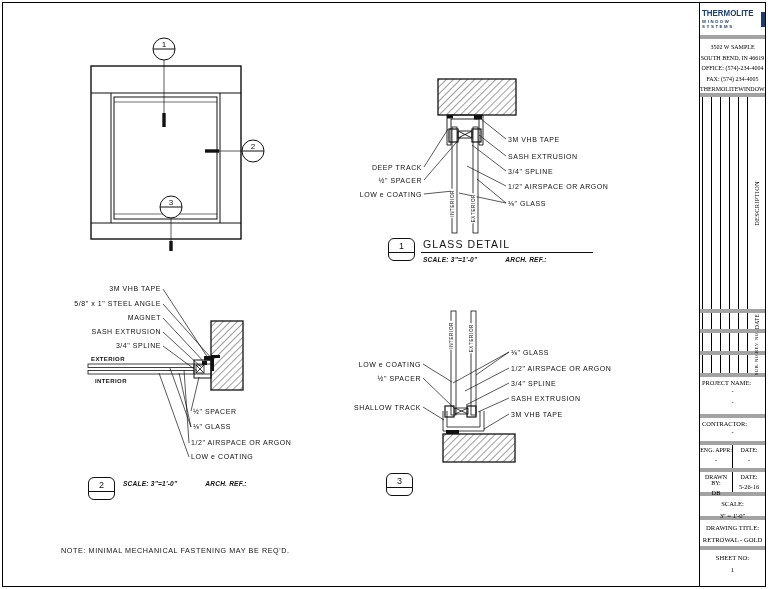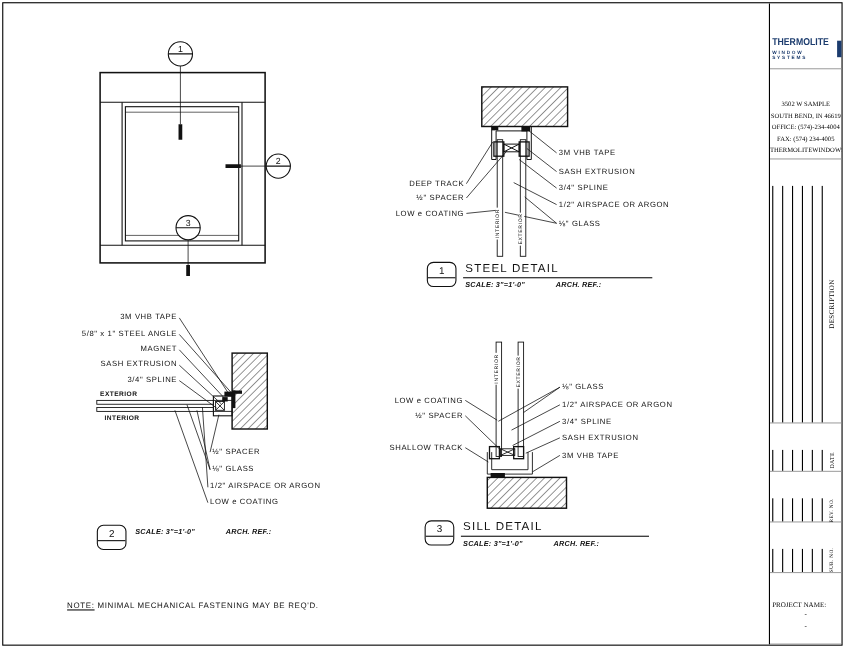--- a/index.html
+++ b/index.html
@@ -16,25 +16,25 @@
   
   .dtitle { position:absolute; display:flex; gap:6px; color:#111; }
   .numbox { width:27px; height:23px; border:1.3px solid #111; border-radius:6px; display:flex; flex-direction:column; flex:none; }
   .numbox .n { flex:1; display:flex; align-items:center; justify-content:center; font-size:9px; border-bottom:1.1px solid #111; }
   .numbox .e { height:7px; }
   .tcol { flex:1; }
   .tname { font-size:10.5px; letter-spacing:1.1px; border-bottom:1.3px solid #111; padding:0 0 2px 2px; white-space:nowrap; }
   .tmeta { display:flex; gap:28px; font-size:6.6px; font-weight:bold; font-style:italic; letter-spacing:.2px; padding:3px 0 0 2px; white-space:nowrap; }
 
   .note { position:absolute; left:58px; top:543px; font-size:7.2px; letter-spacing:.6px; color:#111; }
-  .note .nl { text-decoration:underline; }
+  .note .nl { }
 
   
   .titleblock { position:absolute; right:0; top:0; width:66px; height:100%; border-left:1.4px solid #000; display:flex; flex-direction:column; font-family:"Liberation Serif",serif; color:#000; }
-  .tb-sec { border-bottom:1px solid #a3a3a3; flex:none;margin-top:24px; }
+  .tb-sec { border-bottom:4px solid #a3a3a3; flex:none; }
   .logo { height:36px; display:flex; align-items:center; justify-content:space-between; padding:2px 3px 2px 2px; }
   .brand { font-weight:bold; font-size:9px; color:#1c3c6e; font-family:"Liberation Sans",sans-serif; transform:scaleX(.88); transform-origin:left center; letter-spacing:0; line-height:1.1; }
   .wsys { font-size:4.3px; letter-spacing:1.6px; color:#1c3c6e; font-family:"Liberation Sans",sans-serif; font-weight:bold; margin-top:1px; }
   .mark { width:16px; height:15px; display:grid; grid-template-columns:6px 7px; grid-template-rows:7px 7px; gap:1px; flex:none; }
   .mark .bar { grid-row:1/3; background:#1c3c6e; }
   .addr { height:58px; text-align:center; font-size:6px; line-height:1.75; padding-top:3px; }
   .revrow { display:flex; }
   .revrow .cols { display:flex; }
   .revrow .c0 { width:3px; border-right:1px solid #000; }
   .revrow .c { width:9px; border-right:1px solid #000; }
@@ -141,21 +141,21 @@
       <span class="lbl ra" style="left:0;width:74px;top:106px">½" SPACER</span>
       <span class="lbl ra" style="left:0;width:74px;top:120px">LOW e COATING</span>
       <span class="vlbl" style="left:103px;top:118px">INTERIOR</span>
       <span class="vlbl" style="left:124px;top:122px">EXTERIOR</span>
       <div class="dtitle" style="left:40px;top:167px;width:205px">
         <div class="numbox">
           <span class="n">1</span>
             <span class="e"></span>
         </div>
         <div class="tcol">
-          <div class="tname">STEEL DETAIL</div>
+          <div class="tname">GLASS DETAIL</div>
           <div class="tmeta">
             <span>SCALE: 3"=1'-0"</span>
             <span>ARCH. REF.:</span>
           </div>
         </div>
       </div>
     </div>
 
     <div style="position:absolute;left:55px;top:278px;width:280px;height:225px">
       <svg width="280" height="225" style="position:absolute;left:0;top:0">
@@ -256,27 +256,20 @@
       <span class="lbl ra" style="left:0;width:78px;top:58px">LOW e COATING</span>
       <span class="lbl ra" style="left:0;width:78px;top:72px">½" SPACER</span>
       <span class="lbl ra" style="left:0;width:78px;top:101px">SHALLOW TRACK</span>
       <span class="vlbl" style="left:107px;top:18px">INTERIOR</span>
       <span class="vlbl" style="left:127px;top:20px">EXTERIOR</span>
       <div class="dtitle" style="left:43px;top:170px;width:204px">
         <div class="numbox">
           <span class="n">3</span>
             <span class="e"></span>
         </div>
-        <div class="tcol">
-          <div class="tname">SILL DETAIL</div>
-          <div class="tmeta">
-            <span>SCALE: 3"=1'-0"</span>
-            <span>ARCH. REF.:</span>
-          </div>
-        </div>
       </div>
     </div>
 
     <div class="note">
       <span class="nl">NOTE:</span>
       <span>MINIMAL MECHANICAL FASTENING MAY BE REQ'D.</span>
     </div>
   </div>
 
   <div class="titleblock">

